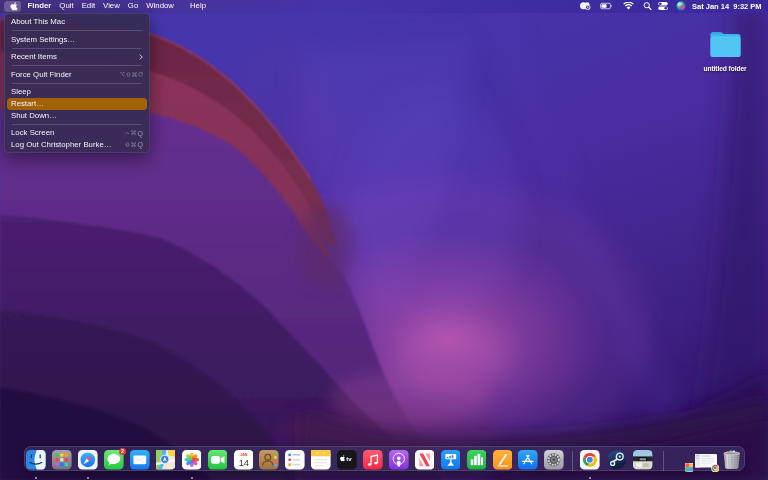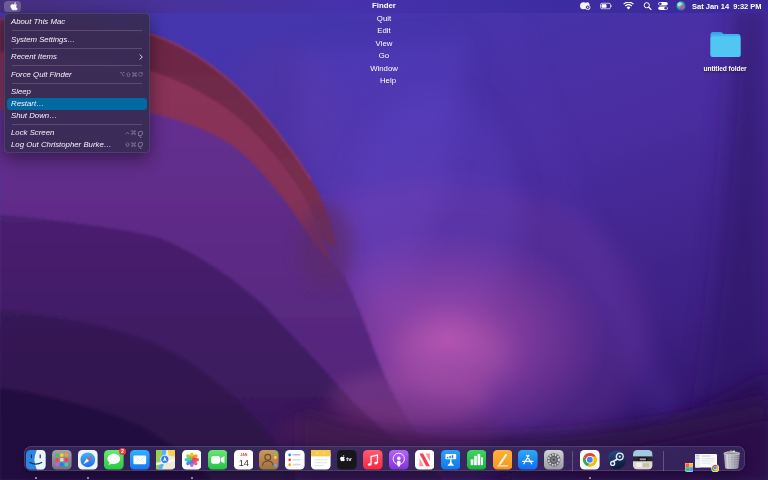--- a/index.html
+++ b/index.html
@@ -1,32 +1,32 @@
 <!DOCTYPE html>
 <html><head><meta charset="utf-8">
 <style>
 html,body{margin:0;padding:0;background:#000;}
 *{box-sizing:border-box;}
 #screen{position:relative;width:768px;height:480px;overflow:hidden;font-family:"Liberation Sans",sans-serif;-webkit-font-smoothing:antialiased;}
 #wall{position:absolute;left:0;top:0;width:768px;height:480px;}
 
 #menubar{position:absolute;left:0;top:0;width:768px;height:12.5px;
  background:linear-gradient(90deg,#45307c 0%,#48329a 22%,#4632ac 45%,#3e2da2 70%,#3a289c 100%);
- color:#fff;font-size:7.8px;display:flex;align-items:center;flex-direction:column;}
+ color:#fff;font-size:7.8px;display:flex;align-items:center;}
 .mi{padding:0 4px;line-height:12.5px;}
 #apple-hl{position:absolute;left:3.5px;top:.5px;width:17.5px;height:11.5px;border-radius:3.5px;background:rgba(255,255,255,0.22);}
 #mb-right{position:absolute;right:0;top:0;height:12.5px;}
 #mb-right svg,#mb-right span{position:absolute;top:50%;transform:translateY(-50%);}
 
 #amenu{position:absolute;left:4px;top:12.5px;width:145.5px;border-radius:5px;
  background:rgba(56,44,86,0.96);box-shadow:0 6px 18px rgba(0,0,0,0.45),0 0 0 0.5px rgba(255,255,255,0.18) inset;
  padding:3.5px 0 2.5px 0;color:#f4f2fa;font-size:7.8px;}
-.am-it{position:relative;height:11.75px;line-height:11.75px;margin:0 2.5px;padding:0 4.5px;border-radius:3.5px;white-space:nowrap;font-style:italic;}
+.am-it{position:relative;height:11.75px;line-height:11.75px;margin:0 2.5px;padding:0 4.5px;border-radius:3.5px;white-space:nowrap;}
 .am-sep{height:1px;background:rgba(255,255,255,0.16);margin:2.4px 8px;}
-.am-hl{background:#0369a1;}
+.am-hl{background:#a16207;}
 .am-sc{position:absolute;right:4px;top:0;height:100%;display:flex;align-items:center;gap:1.2px;opacity:.5;}
 
 #folder{position:absolute;left:692px;top:30px;width:66px;text-align:center;color:#fff;}
 #folder .lbl{margin-top:6.5px;font-size:6.7px;font-weight:bold;letter-spacing:-0.1px;text-shadow:0 1px 2px rgba(0,0,0,.55);}
 
 #dock{position:absolute;left:23.8px;top:446px;width:721px;height:25px;border-radius:8px;
  background:rgba(66,52,106,0.58);box-shadow:0 0 0 0.5px rgba(255,255,255,0.22) inset, 0 4px 10px rgba(0,0,0,0.25);}
 .dk{position:absolute;top:4.4px;width:19.6px;height:19.6px;}
 .dk svg{display:block;width:19.6px;height:19.6px;}
 .dksep{position:absolute;top:5px;width:1px;height:20px;background:rgba(255,255,255,0.22);}

